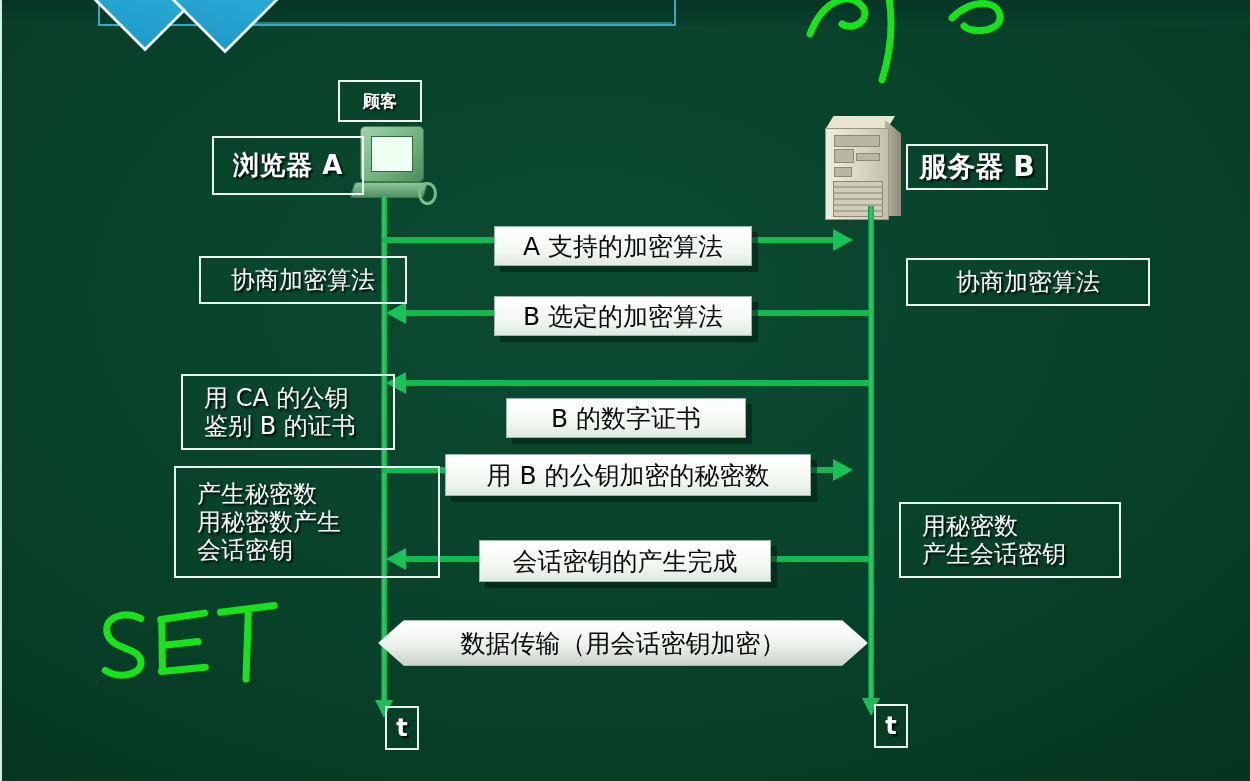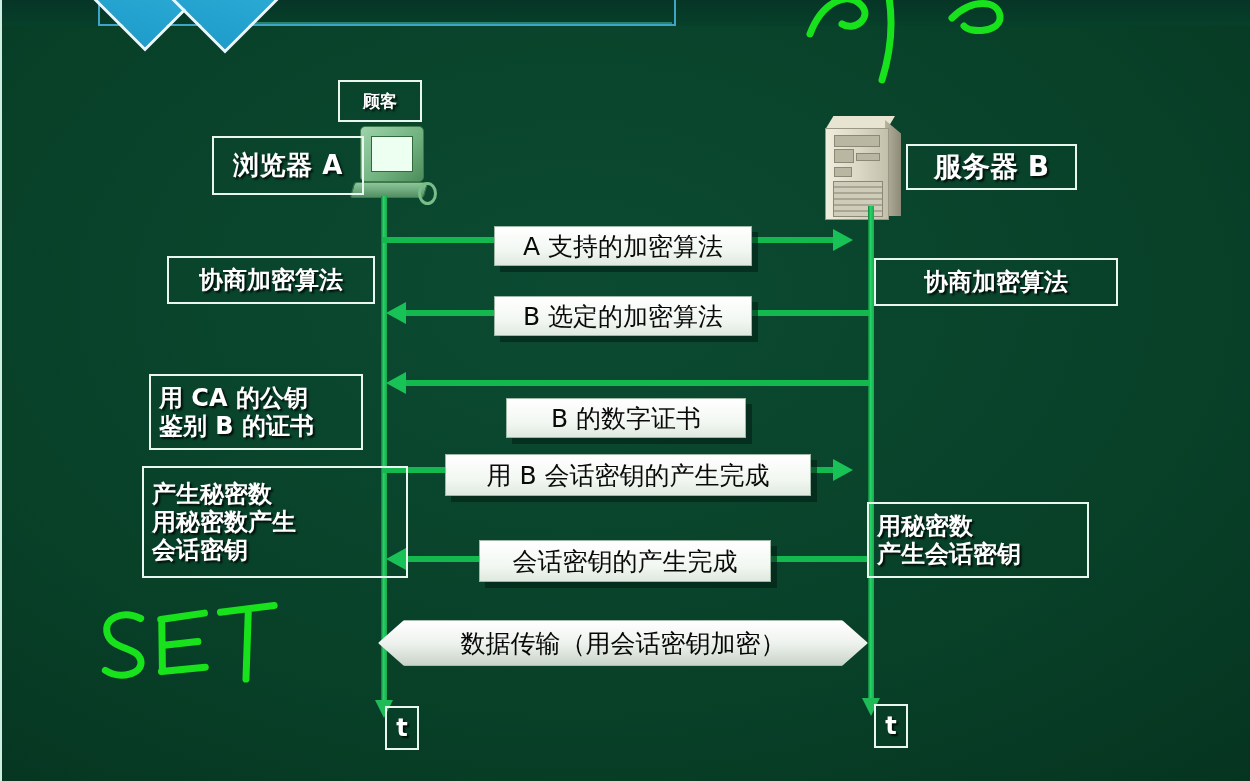--- a/index.html
+++ b/index.html
@@ -58,35 +58,36 @@
     font-weight:bold;
     text-shadow:2px 2px 2px rgba(0,0,0,.75);
     display:flex;align-items:center;justify-content:center;
     white-space:nowrap;
     background:transparent;
     box-sizing:border-box;
   }
   #lbl-customer{left:336px;top:80px;width:84px;height:42px;font-size:17px;}
   #lbl-browser {left:210px;top:136px;width:152px;height:59px;font-size:26px;letter-spacing:.02em;}
   #lbl-merchant{left:820px;top:74px;width:114px;height:42px;font-size:26px;}
-  #lbl-server  {left:904px;top:144px;width:171px;height:46px;font-size:28px;}
+  #lbl-server  {left:904px;top:144px;width:142px;height:46px;font-size:28px;}
 
   
   .note{
     position:absolute;
     border:2px solid #eaf7f1;
-    color:#ffffff;font-weight:bold;
+    color:#ffffff;font-weight:normal;
     text-shadow:2px 2px 2px rgba(0,0,0,.8);
     box-sizing:border-box;
     display:flex;flex-direction:column;justify-content:center;
     line-height:1.18;
     background:transparent;
+    margin-left:32px;
   }
   .note.center{align-items:center;}
-  .note.left{align-items:flex-start;padding-left:8px;}
+  .note.left{align-items:flex-start;padding-left:21px;}
 
   #note-neg-a  {left:165px;top:256px;width:208px;height:48px;font-size:24px;}
   #note-neg-b  {left:872px;top:258px;width:244px;height:48px;font-size:24px;}
   #note-ca     {left:147px;top:374px;width:214px;height:76px;font-size:24px;}
   #note-secret {left:140px;top:466px;width:266px;height:112px;font-size:24px;}
   #note-session{left:865px;top:502px;width:222px;height:76px;font-size:24px;}
 
   
   .lifeline{
     position:absolute;width:6px;
@@ -270,21 +271,21 @@
   <div class="msgline" style="left:402px;top:310px;width:466px;"></div>
   <div class="ahead-l" style="left:384px;top:302px;"></div>
   <div class="chip" id="chip2">B 选定的加密算法</div>
 
   <div class="msgline" style="left:402px;top:380px;width:466px;"></div>
   <div class="ahead-l" style="left:384px;top:372px;"></div>
   <div class="chip" id="chip3">B 的数字证书</div>
 
   <div class="msgline" style="left:381px;top:467px;width:462px;"></div>
   <div class="ahead-r" style="left:831px;top:459px;"></div>
-  <div class="chip" id="chip4">用 B 会话密钥的产生完成</div>
+  <div class="chip" id="chip4">用 B 的公钥加密的秘密数</div>
 
   <div class="msgline" style="left:402px;top:556px;width:466px;"></div>
   <div class="ahead-l" style="left:384px;top:548px;"></div>
   <div class="chip" id="chip5">会话密钥的产生完成</div>
 
   <div class="note center" id="note-neg-a">协商加密算法</div>
   <div class="note center" id="note-neg-b">协商加密算法</div>
 
   <div class="note left" id="note-ca">
     <span>用 CA 的公钥</span>

